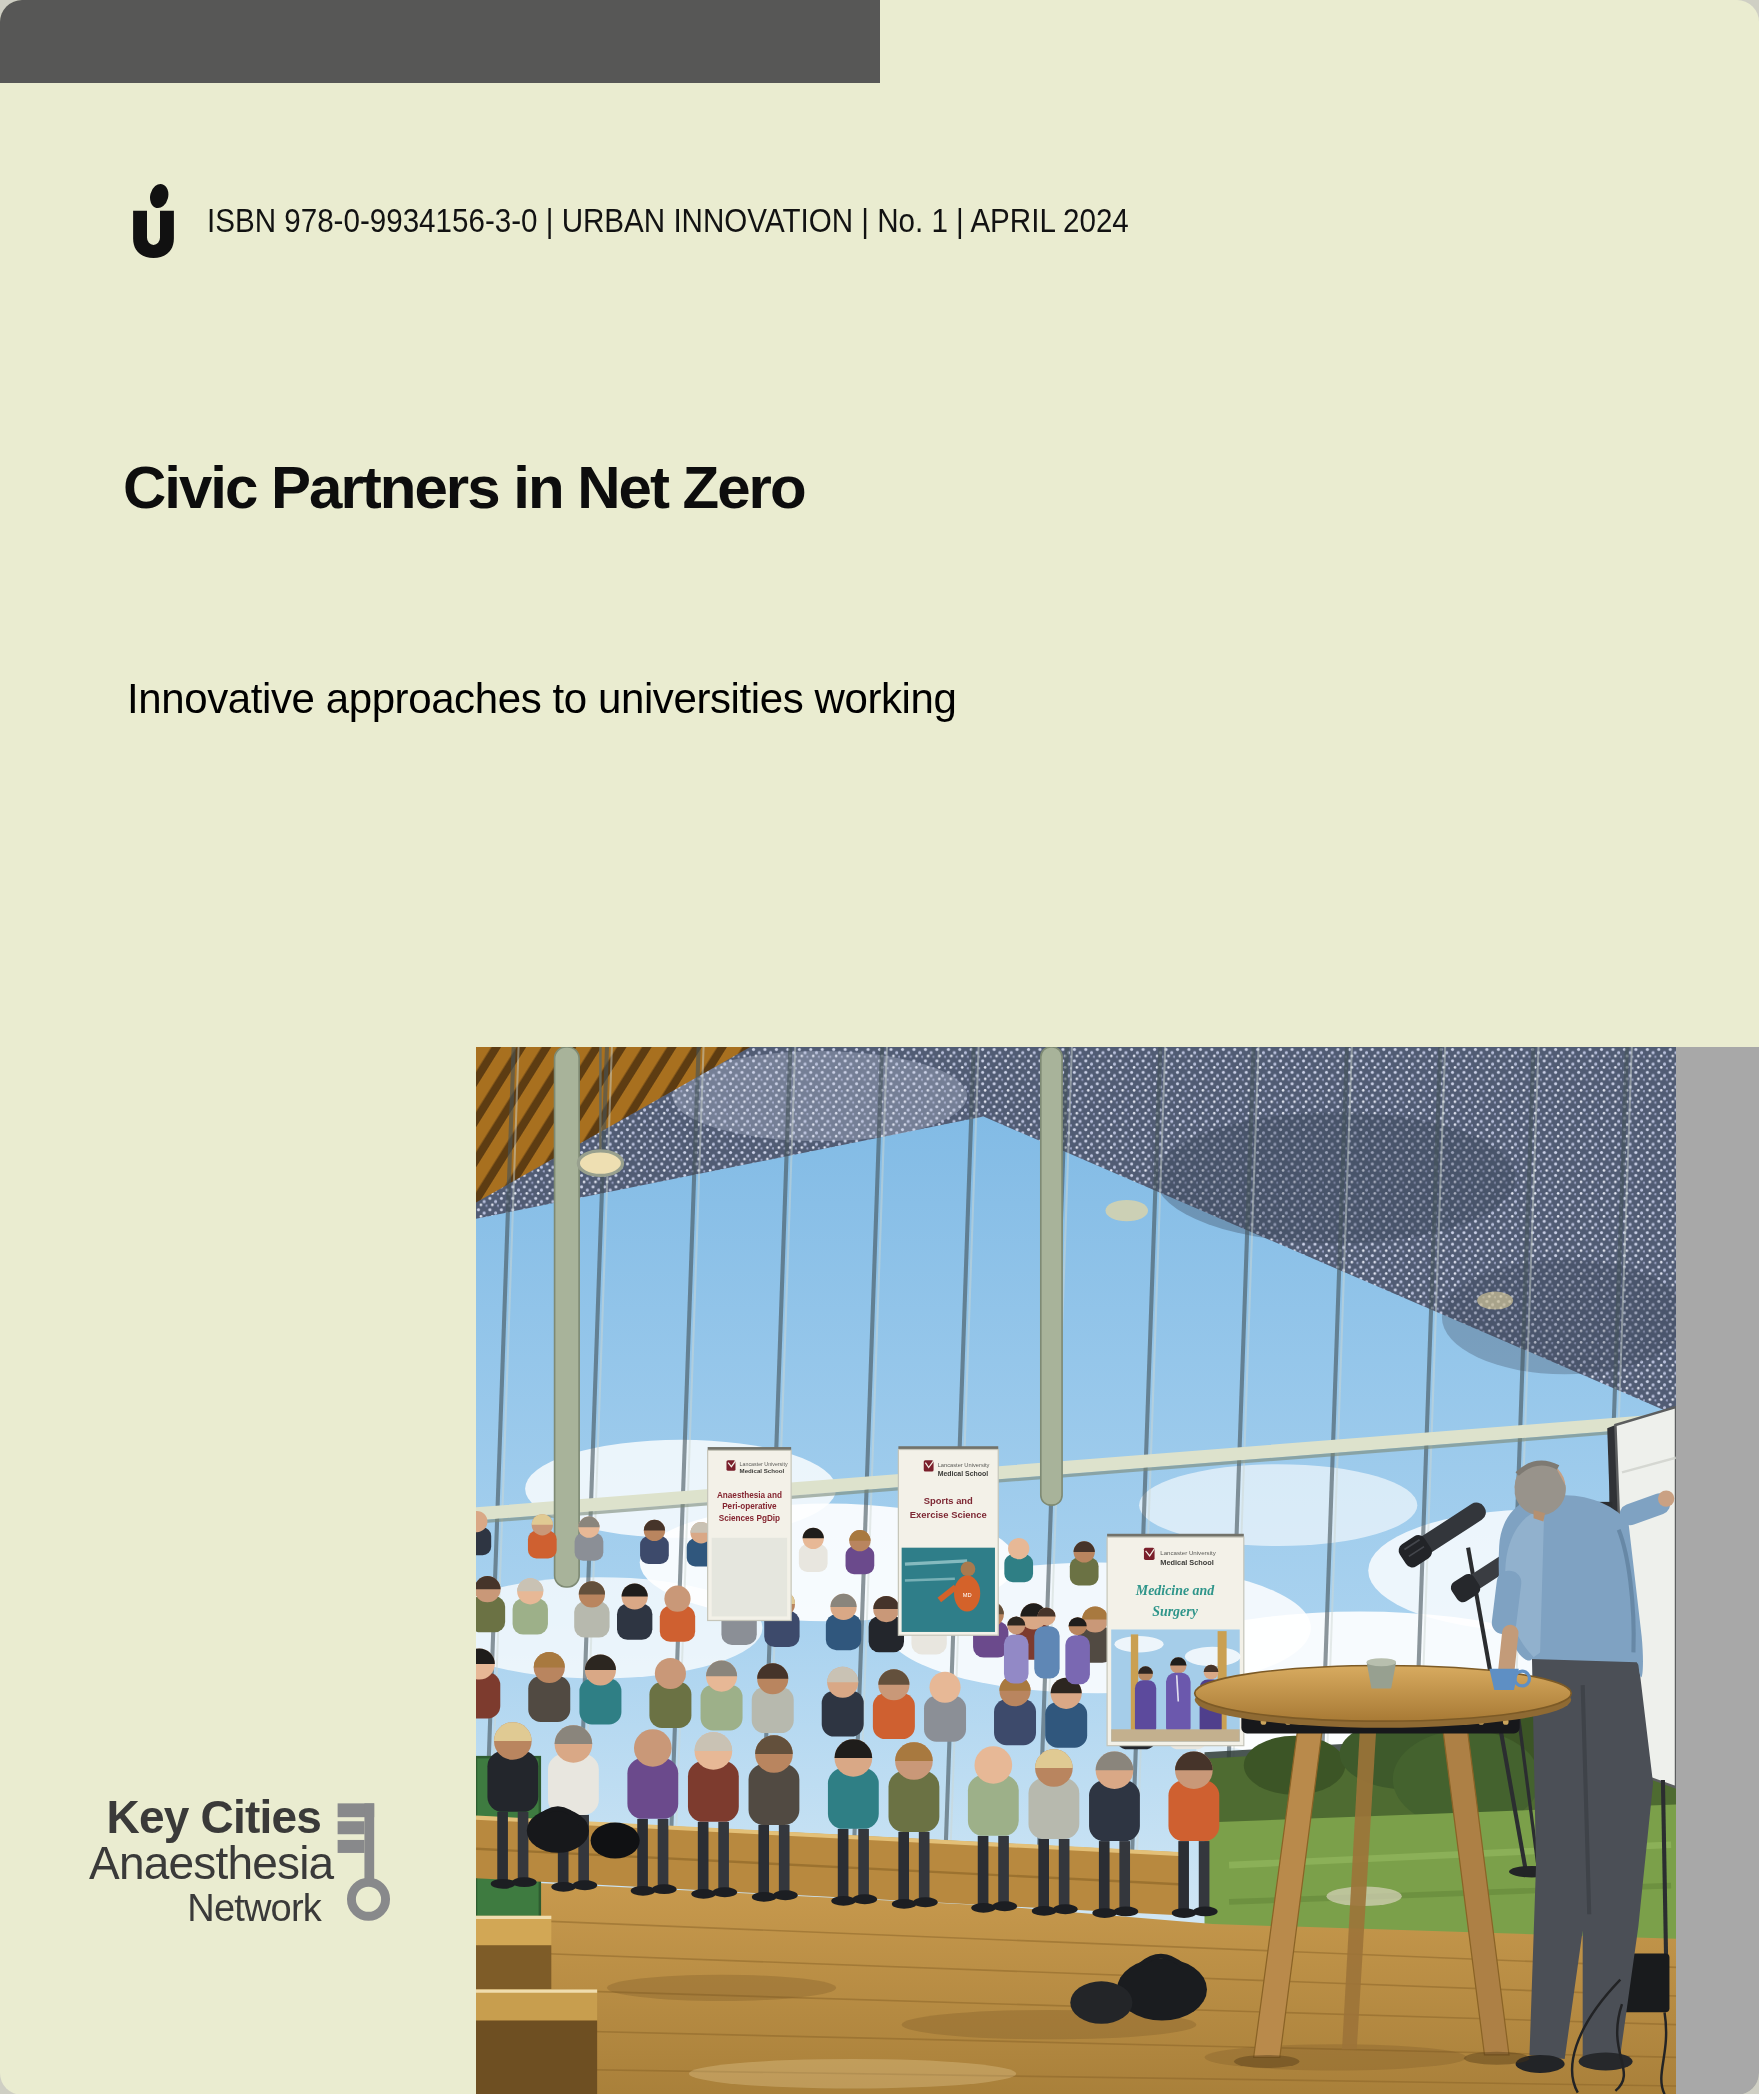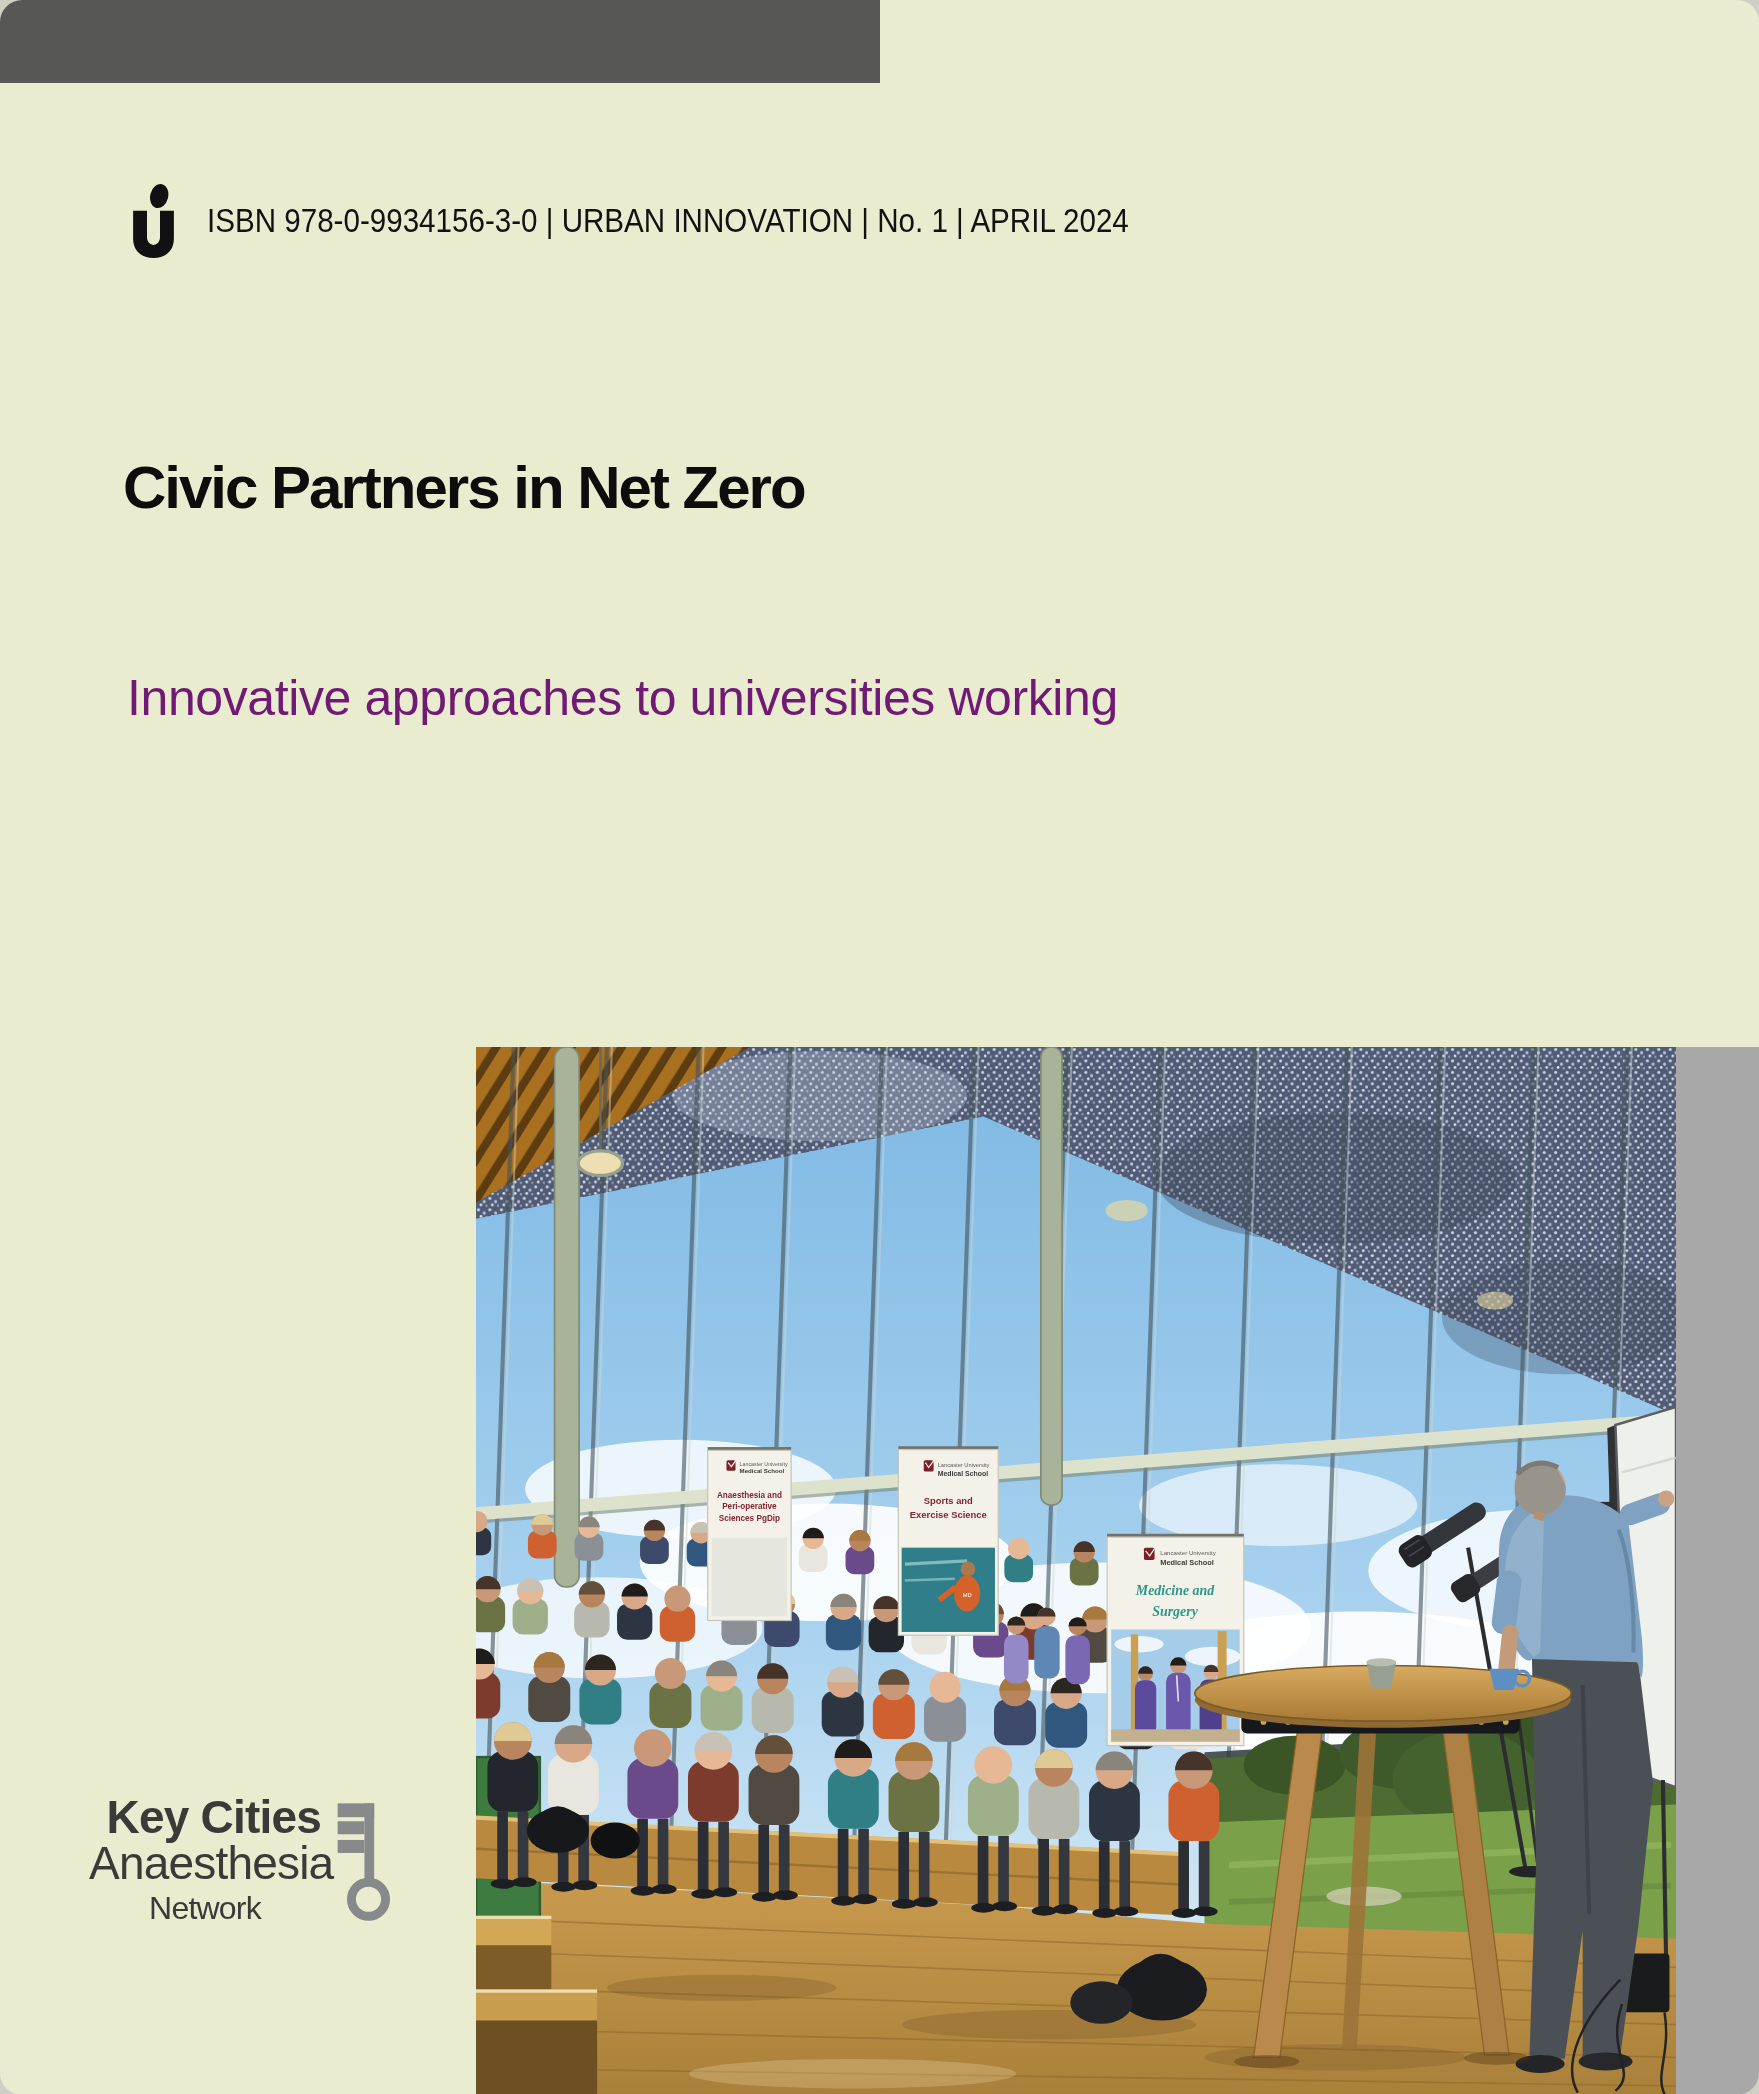--- a/index.html
+++ b/index.html
@@ -5,29 +5,29 @@
   html,body{margin:0;padding:0;background:#cfcfc4;}
   .page{position:relative;width:1759px;height:2095px;background:#eaecd0;overflow:hidden;
         font-family:"Liberation Sans",sans-serif;border-radius:22px;}
   .top-bar{position:absolute;left:0;top:0;width:880px;height:83px;}
   .masthead{position:absolute;left:0;top:0;}
   .u-logo{position:absolute;left:128px;top:183px;}
   .issue-line{position:absolute;left:207px;top:201px;font-size:34px;color:#121212;
               letter-spacing:0px;transform:scaleX(.87);transform-origin:left top;white-space:nowrap;}
   .title{position:absolute;left:123px;top:453px;margin:0;font-size:60px;font-weight:700;
          color:#0d0d0d;letter-spacing:-2px;white-space:nowrap;}
-  .subtitle{position:absolute;left:127px;top:660px;font-size:50px;line-height:77px;
-            color:#701a75;letter-spacing:-0.4px;white-space:nowrap;}
+  .subtitle{position:absolute;left:127px;top:660px;font-size:42px;line-height:77px;
+            color:#000000;letter-spacing:-0.4px;white-space:nowrap;}
   .side-band{position:absolute;left:1676px;top:1047px;width:83px;height:1048px;}
   .photo{position:absolute;left:476px;top:1047px;width:1200px;height:1048px;display:block;}
   .kc{position:absolute;left:89px;top:1794px;width:232px;text-align:right;color:#3a3a39;
       letter-spacing:-0.8px;}
   .kc .l1{font-size:46px;font-weight:700;line-height:47px;}
   .kc .l2{font-size:46px;line-height:45px;}
-  .kc .l3{font-size:32px;line-height:45px;text-align:center;}
+  .kc .l3{font-size:38px;line-height:45px;}
   .key-icon{position:absolute;left:336px;top:1799px;}
   svg text{font-family:"Liberation Sans",sans-serif;}
   svg .serifit{font-family:"Liberation Serif",serif;font-style:italic;font-weight:700;}
 </style>
 </head>
 <body>
 
 <div class="page" style="background: rgb(234, 236, 208);">
 
   <div class="top-bar" style="background: rgb(87, 87, 86);"></div>

